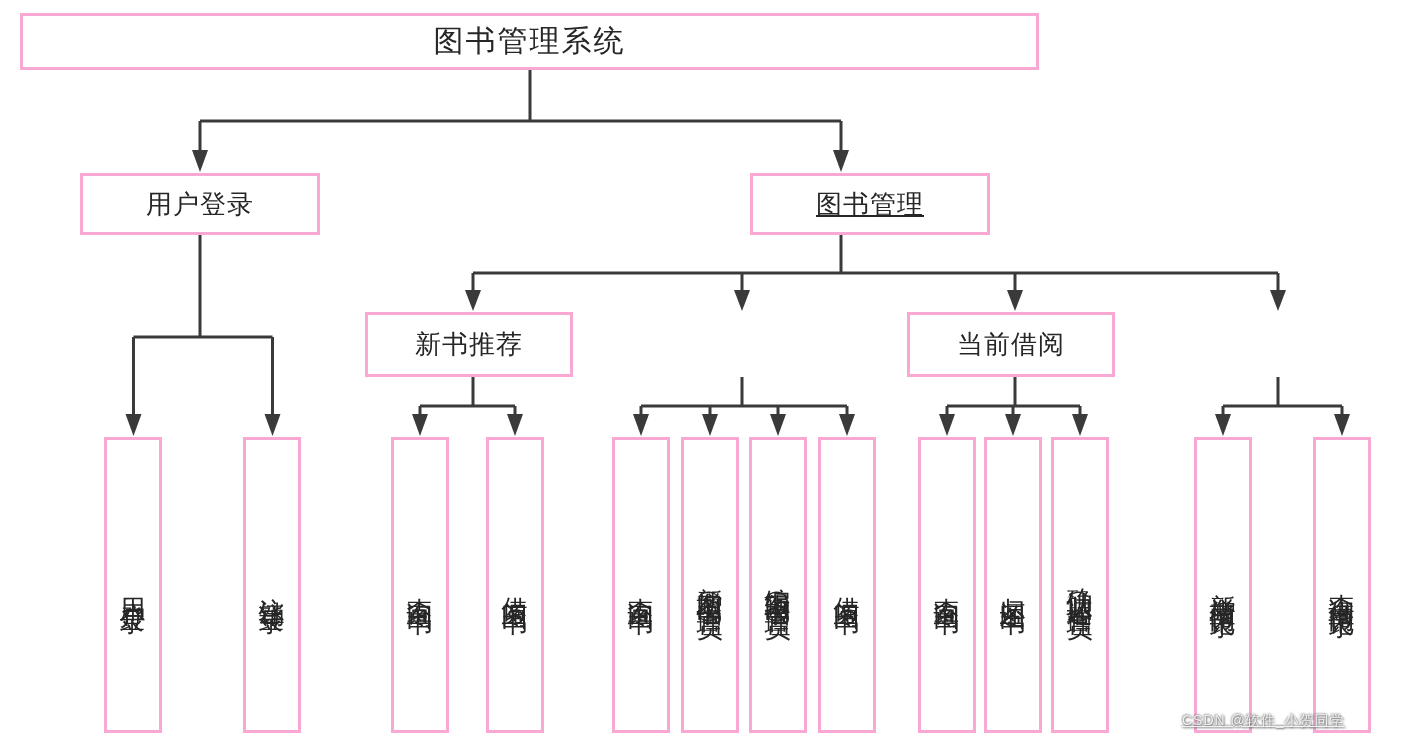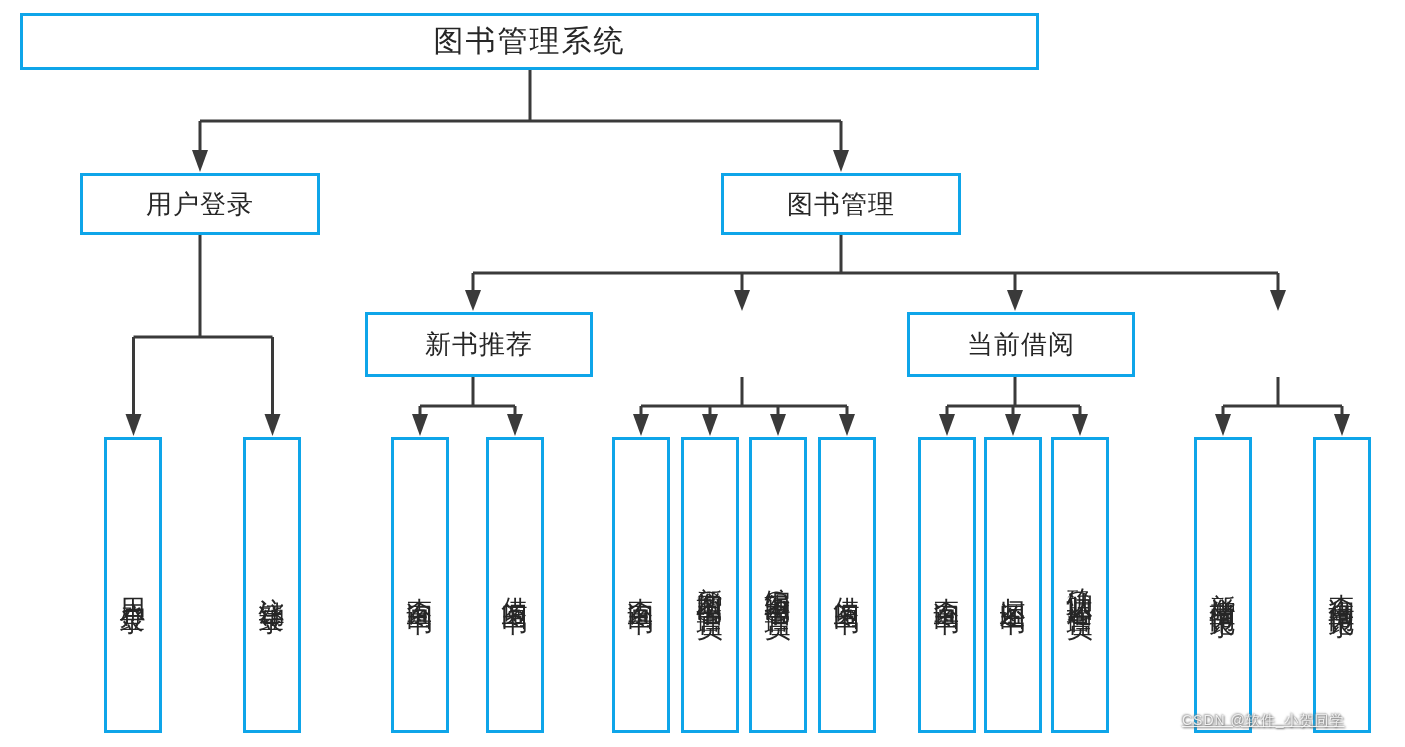--- a/index.html
+++ b/index.html
@@ -16,40 +16,40 @@
     left: 0; top: 0;
     width: 1405px; height: 747px;
     pointer-events: none;
   }
   .cline { fill: none; stroke: #3a3a3a; stroke-width: 3; }
   .ahead { fill: #3a3a3a; stroke: none; }
   .node {
     position: absolute;
     box-sizing: border-box;
     background: #ffffff;
-    border: 3px solid #0ea5e9;
+    border: 3px solid #f9a8d4;
     display: flex;
     align-items: center;
     justify-content: center;
     color: #262626;
   }
   .node.h { font-size: 26px; letter-spacing: 1px; white-space: nowrap; }
   .node.root { font-size: 30px; letter-spacing: 2px; }
   .node.v span {
     writing-mode: vertical-rl;
     text-orientation: mixed;
     font-size: 26px;
     letter-spacing: 4px;
     line-height: 1;
     color: #262626;
   }
   
   .root  { left: 20px;  top: 13px;  width: 1019px; height: 57px; }
   .lvl2  { top: 173px; height: 62px; width: 240px; }
-  .lvl3  { top: 312px; height: 65px; width: 228px; }
+  .lvl3  { top: 312px; height: 65px; width: 208px; }
   .leaf  { top: 437px; height: 296px; width: 58px; }
   #watermark {
     position: absolute;
     left: 1182px;
     top: 712px;
     font-size: 14px;
     letter-spacing: 1px;
     color: rgba(252,252,252,0.88);
     text-shadow: 0 0 2px rgba(110,110,110,0.9), 1px 1px 2px rgba(90,90,90,0.75), -1px -1px 2px rgba(150,150,150,0.6);
     white-space: nowrap;
@@ -100,21 +100,21 @@
     <g>
       <path class="cline" d="M1278 377 V406 M1223 406 H1342 M1223 406 V417 M1342 406 V417"></path>
       <polygon class="ahead" points="1215,414 1231,414 1223,436"></polygon>
       <polygon class="ahead" points="1334,414 1350,414 1342,436"></polygon>
     </g>
   </svg>
 
   <div class="node h root">图书管理系统</div>
 
   <div class="node h lvl2" style="left:80px;">用户登录</div>
-  <div class="node h lvl2" style="left:721px;">图书管理</div>
+  <div class="node h lvl2" style="left:750px;text-decoration:underline;">图书管理</div>
 
   <div class="node h lvl3" style="left:365px;">新书推荐</div>
   <div class="node h lvl3" style="left:907px;text-align:center;">当前借阅</div>
 
   <div class="node v leaf" style="left:104px;">
     <span>用户登录</span>
   </div>
   <div class="node v leaf" style="left:243px;">
     <span>注销登录</span>
   </div>

